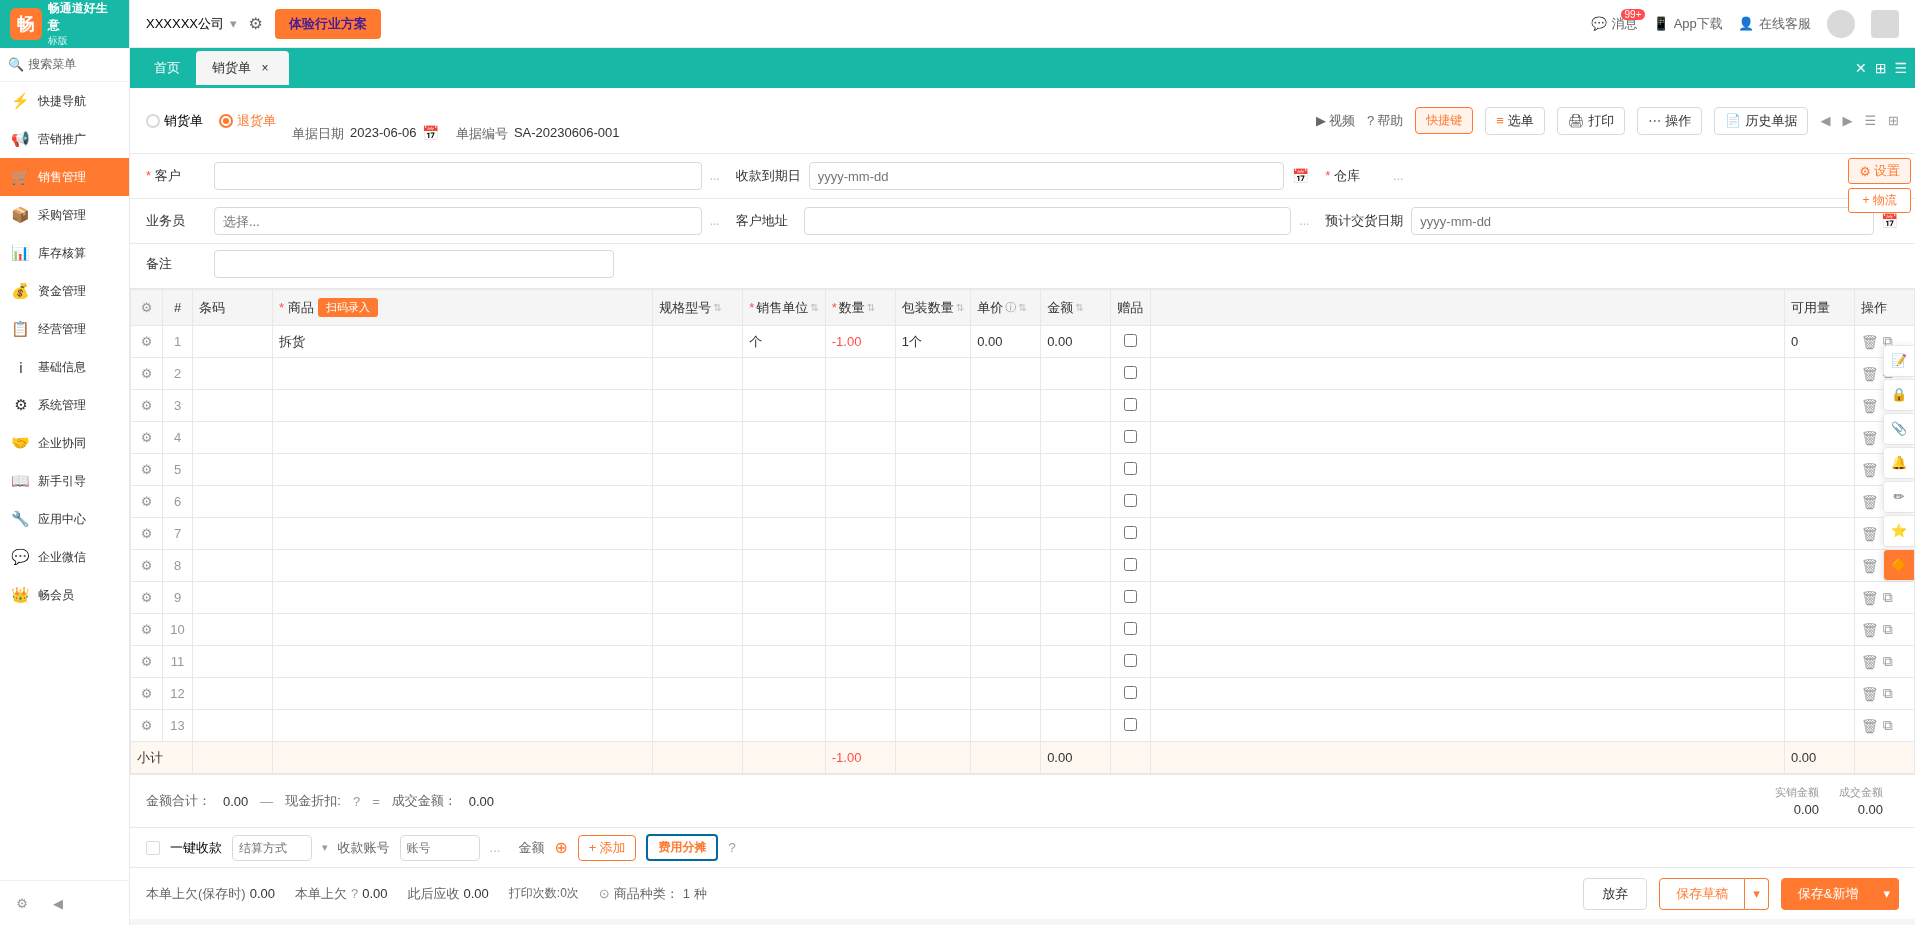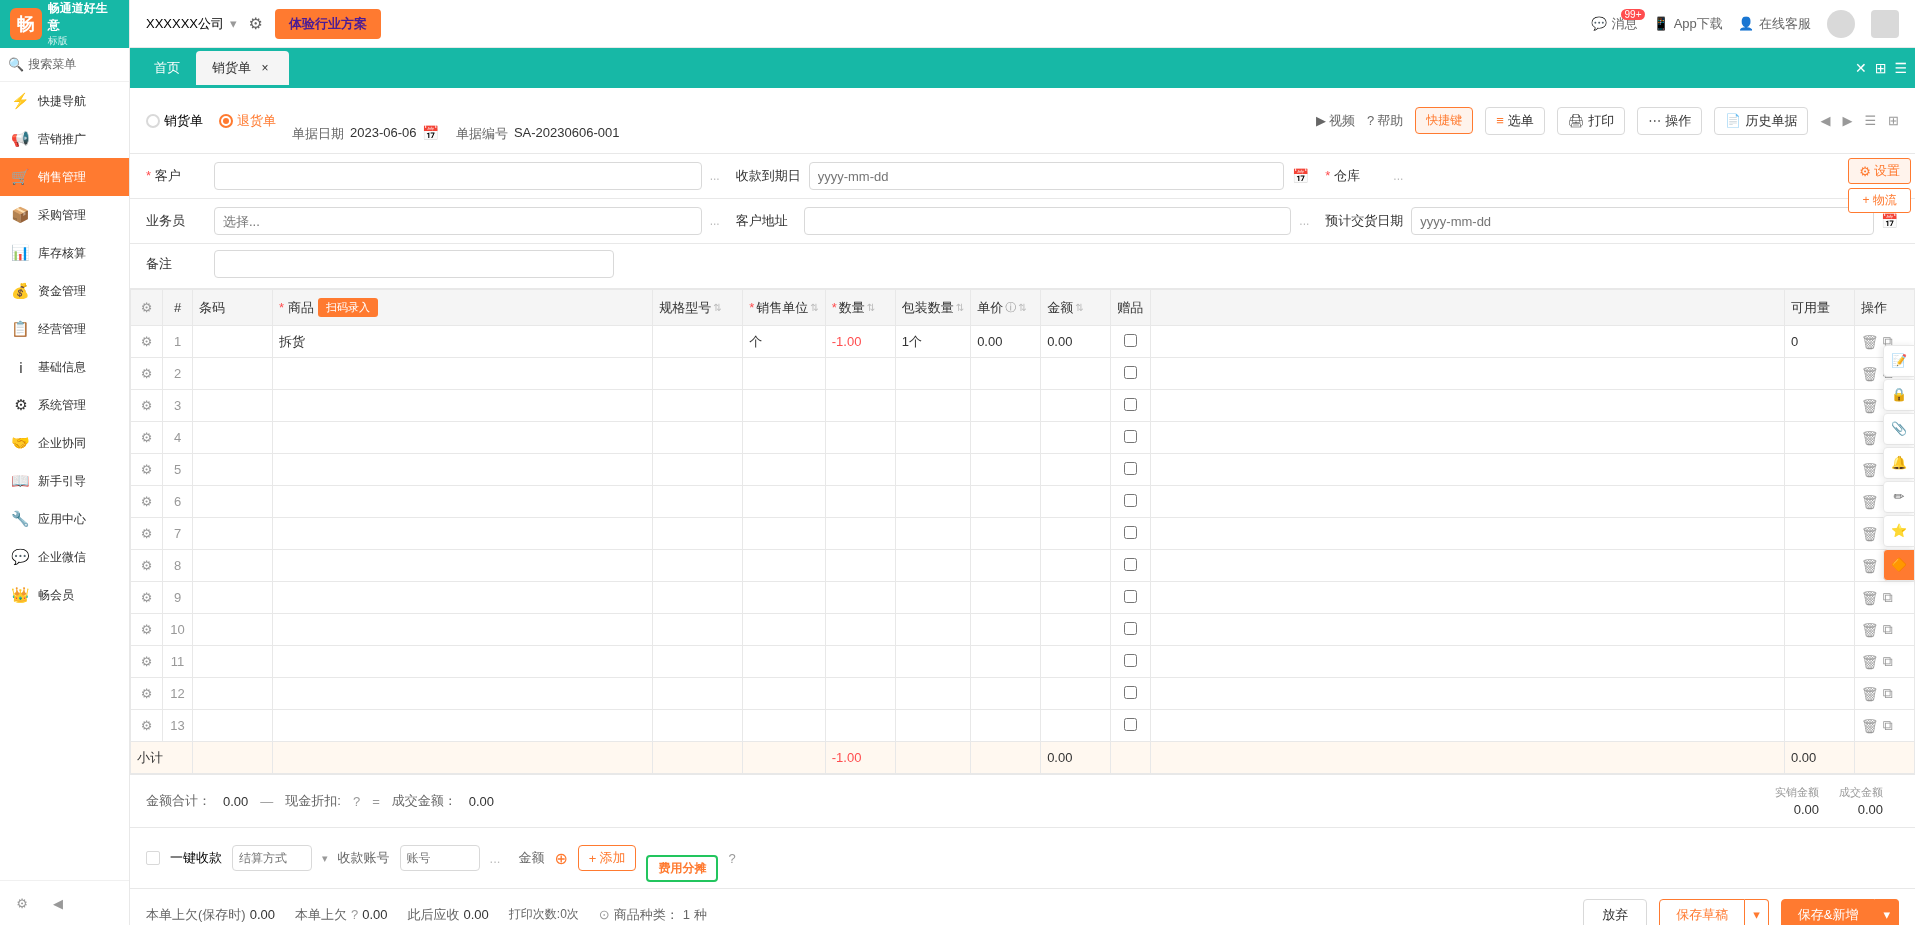--- a/index.html
+++ b/index.html
@@ -87,21 +87,21 @@
     .footer-sum { padding: 10px 16px; background: white; border-top: 1px solid #e8e8e8; display: flex; align-items: center; gap: 12px; }
     .sum-label { color: #666; font-size: 13px; }
     .sum-value { color: #333; font-size: 13px; font-weight: 500; }
     .sum-dash { color: #999; }
 
     
     .payment-row { padding: 6px 16px; background: white; border-top: 1px solid #e8e8e8; display: flex; align-items: center; gap: 10px; }
     .payment-check { width: 14px; height: 14px; border: 1px solid #d9d9d9; border-radius: 2px; }
     .payment-input { height: 26px; border: 1px solid #d9d9d9; border-radius: 4px; padding: 0 6px; font-size: 12px; width: 80px; }
     .add-btn { background: white; border: 1px solid #ff7a30; color: #ff7a30; padding: 3px 10px; border-radius: 4px; cursor: pointer; font-size: 12px; display: flex; align-items: center; gap: 3px; }
-    .expense-btn { background: white; border: 2px solid #22c55e; color: #ff7a30; padding: 3px 10px; border-radius: 4px; cursor: pointer; font-size: 12px; font-weight: 600; margin-top: 21px; }
+    .expense-btn { background: white; border: 2px solid #0369a1; color: #ff7a30; padding: 3px 10px; border-radius: 4px; cursor: pointer; font-size: 12px; font-weight: 600; }
     .help-icon { color: #999; cursor: pointer; }
 
     
     .bottom-bar { height: 52px; background: white; border-top: 1px solid #e8e8e8; display: flex; align-items: center; padding: 0 16px; gap: 20px; }
     .bottom-stat { display: flex; align-items: center; gap: 4px; font-size: 12px; color: #666; }
     .bottom-stat-val { color: #333; font-weight: 500; }
     .bottom-actions { margin-left: auto; display: flex; align-items: center; gap: 12px; }
     .product-stat { display: flex; align-items: center; gap: 4px; font-size: 12px; color: #666; }
     .discard-btn { padding: 6px 18px; border: 1px solid #d9d9d9; background: white; border-radius: 4px; cursor: pointer; font-size: 13px; color: #333; }
     .save-draft-btn { padding: 6px 16px; border: 1px solid #ff7a30; background: white; color: #ff7a30; border-radius: 4px 0 0 4px; cursor: pointer; font-size: 13px; }

